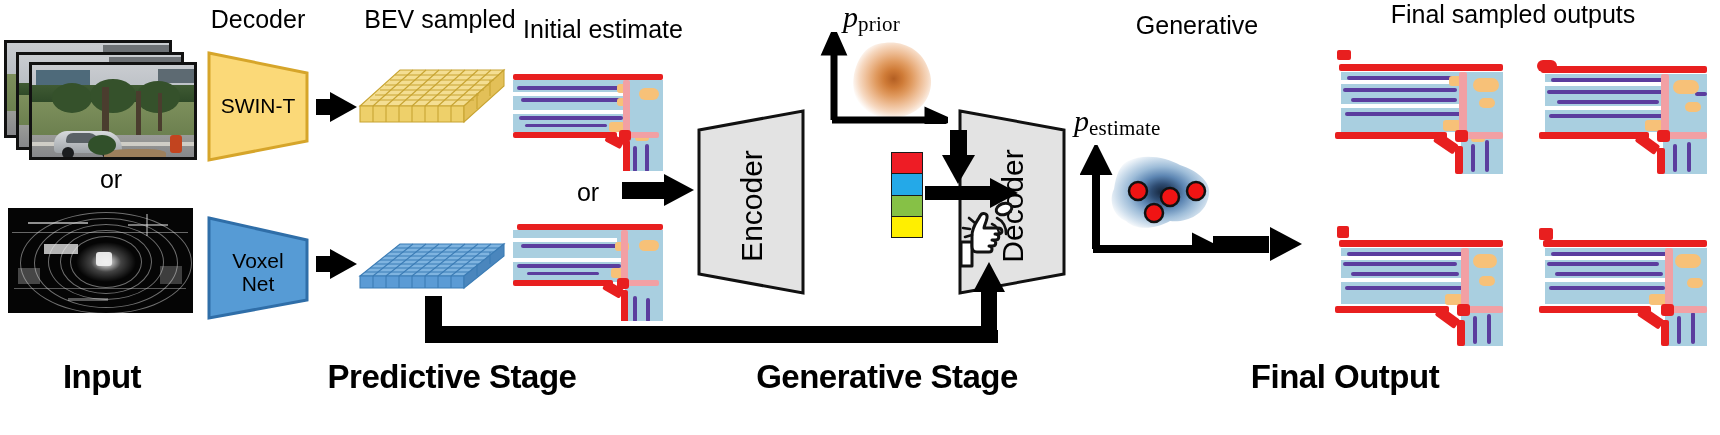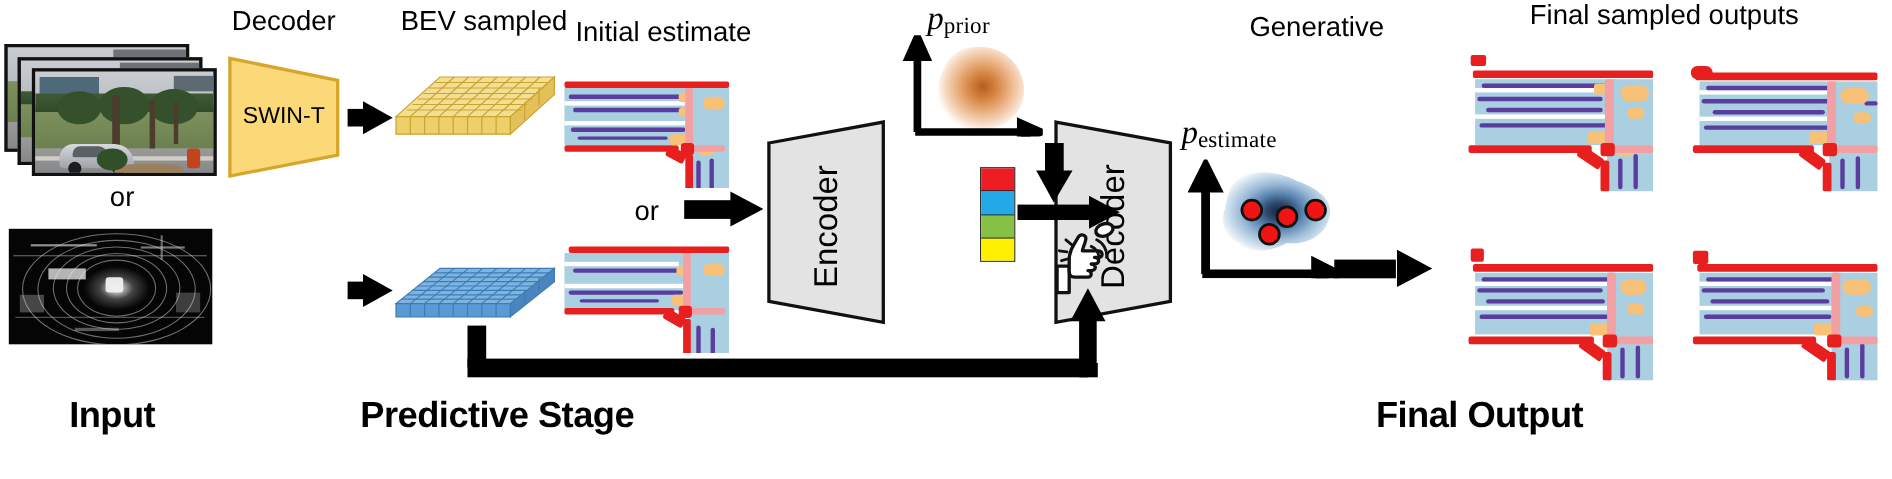--- a/index.html
+++ b/index.html
@@ -149,20 +149,29 @@
     <div class="lstreak" style="left:138px;top:6px;width:2px;height:22px;opacity:.6;"></div>
   </div>
 
   <div class="trapbox" style="left:203px;top:47px;width:110px;height:119px;">
     <svg width="110" height="119" viewBox="0 0 110 119">
       <polygon points="6,6 104,26 104,94 6,113" fill="#fbd978" stroke="#d6a52a" stroke-width="3"></polygon>
     </svg>
     <div class="hlabel" style="left:0;top:48px;width:110px;">SWIN-T</div>
   </div>
 
+  <div class="trapbox" style="left:203px;top:212px;width:110px;height:112px;">
+    <svg width="110" height="112" viewBox="0 0 110 112">
+      <polygon points="6,6 104,28 104,88 6,106" fill="#569bd5" stroke="#2f6ea8" stroke-width="3"></polygon>
+    </svg>
+    <div class="hlabel" style="left:0;top:38px;width:110px;">
+      <span>Voxel</span><br>
+      <span>Net</span>
+    </div>
+  </div>
 
   <div class="abs" style="left:356px;top:66px;width:152px;height:72px;">
     <svg width="152" height="72" viewBox="0 0 152 72">
       <g stroke="#c8a432" stroke-width="1.1">
         <polygon points="44,4 148,4 108,40 4,40" fill="#f4de92"></polygon>
         <polygon points="4,40 108,40 108,56 4,56" fill="#eed06a"></polygon>
         <polygon points="108,40 148,4 148,20 108,56" fill="#e3c058"></polygon>
         <g fill="none">
           <line x1="39" y1="9" x2="143" y2="9"></line>
             <line x1="34" y1="14" x2="138" y2="14"></line>
@@ -523,15 +532,16 @@
     </g>
 
     <g>
       <rect x="1213" y="236" width="56" height="17" fill="#000"></rect>
       <polygon points="1302,244 1270,227 1270,261" fill="#000"></polygon>
     </g>
   </svg>
 
   <div class="abs stagelabel" style="left:12px;top:358px;width:180px;">Input</div>
   <div class="abs stagelabel" style="left:307px;top:358px;width:290px;">Predictive Stage</div>
+  <div class="abs stagelabel" style="left:742px;top:358px;width:290px;">Generative Stage</div>
   <div class="abs stagelabel" style="left:1200px;top:358px;width:290px;">Final Output</div>
 
 </div>
 
 </body></html>

